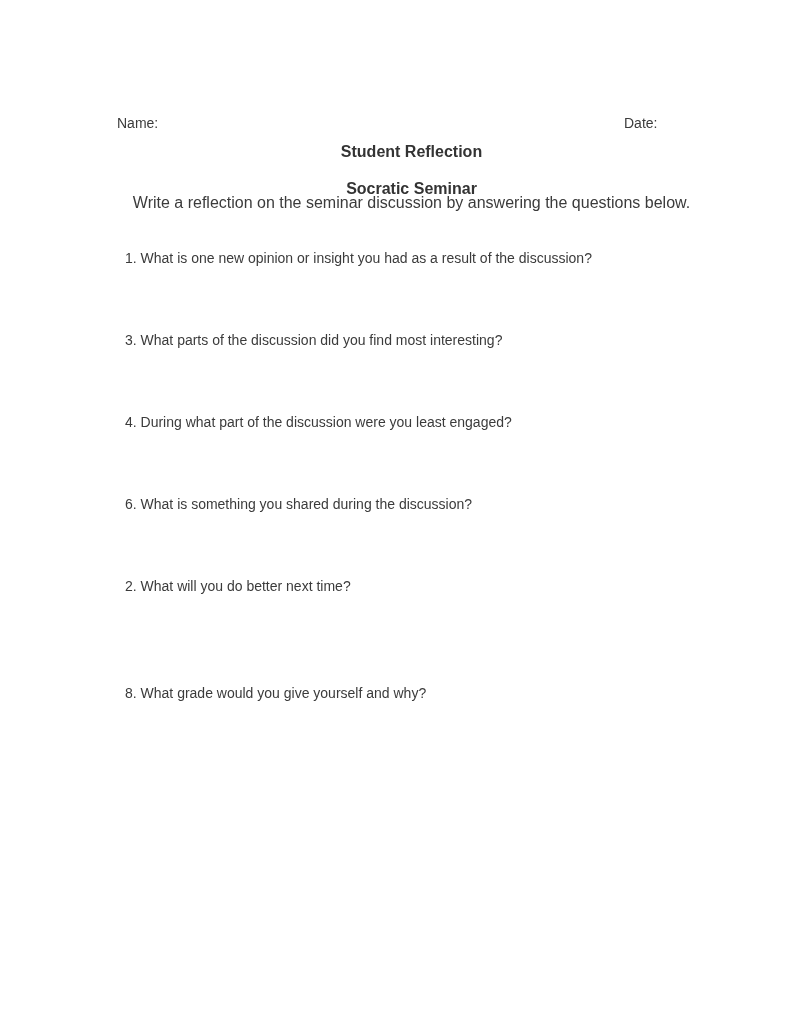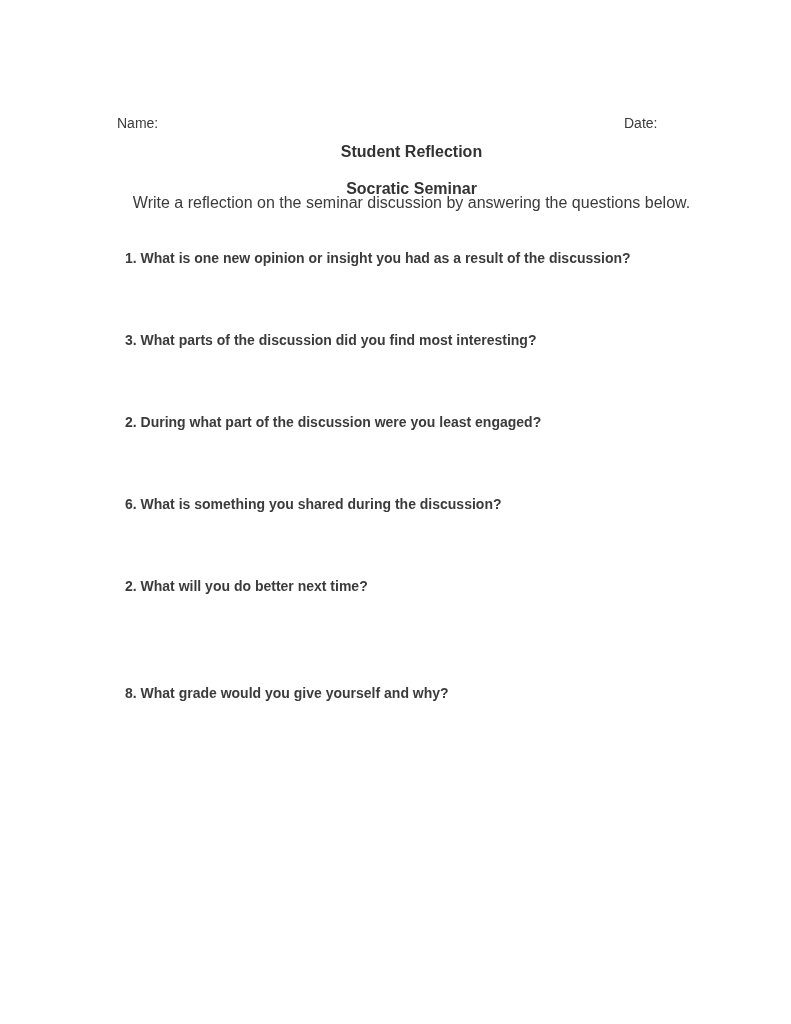--- a/index.html
+++ b/index.html
@@ -54,21 +54,20 @@
     width: 791px;
     text-align: center;
     font-size: 16px;
     color: #3b3b3b;
   }
   .questions {
     position: absolute;
     top: 217px;
     left: 93px;
     right: 60px;
-    font-weight: bold;
   }
   .question {
     height: 82px;
     font-size: 14px;
     line-height: 18px;
     color: #3b3b3b;
   }
   .question:last-child { height: auto; margin-top: 25px; }
 </style>
 </head>
@@ -84,19 +83,19 @@
   <div class="title-block">
     <div class="title-line">Student Reflection</div>
     <div class="title-line">Socratic Seminar</div>
   </div>
 
   <div class="instructions">Write a reflection on the seminar discussion by answering the questions below.</div>
 
   <div class="questions">
     <div class="question">1. What is one new opinion or insight you had as a result of the discussion?</div>
     <div class="question">3. What parts of the discussion did you find most interesting?</div>
-    <div class="question">2. During what part of the discussion were you least engaged?</div>
+    <div class="question">4. During what part of the discussion were you least engaged?</div>
     <div class="question">6. What is something you shared during the discussion?</div>
     <div class="question">2. What will you do better next time?</div>
     <div class="question">8. What grade would you give yourself and why?</div>
   </div>
 
 </div>
 
 </body></html>

